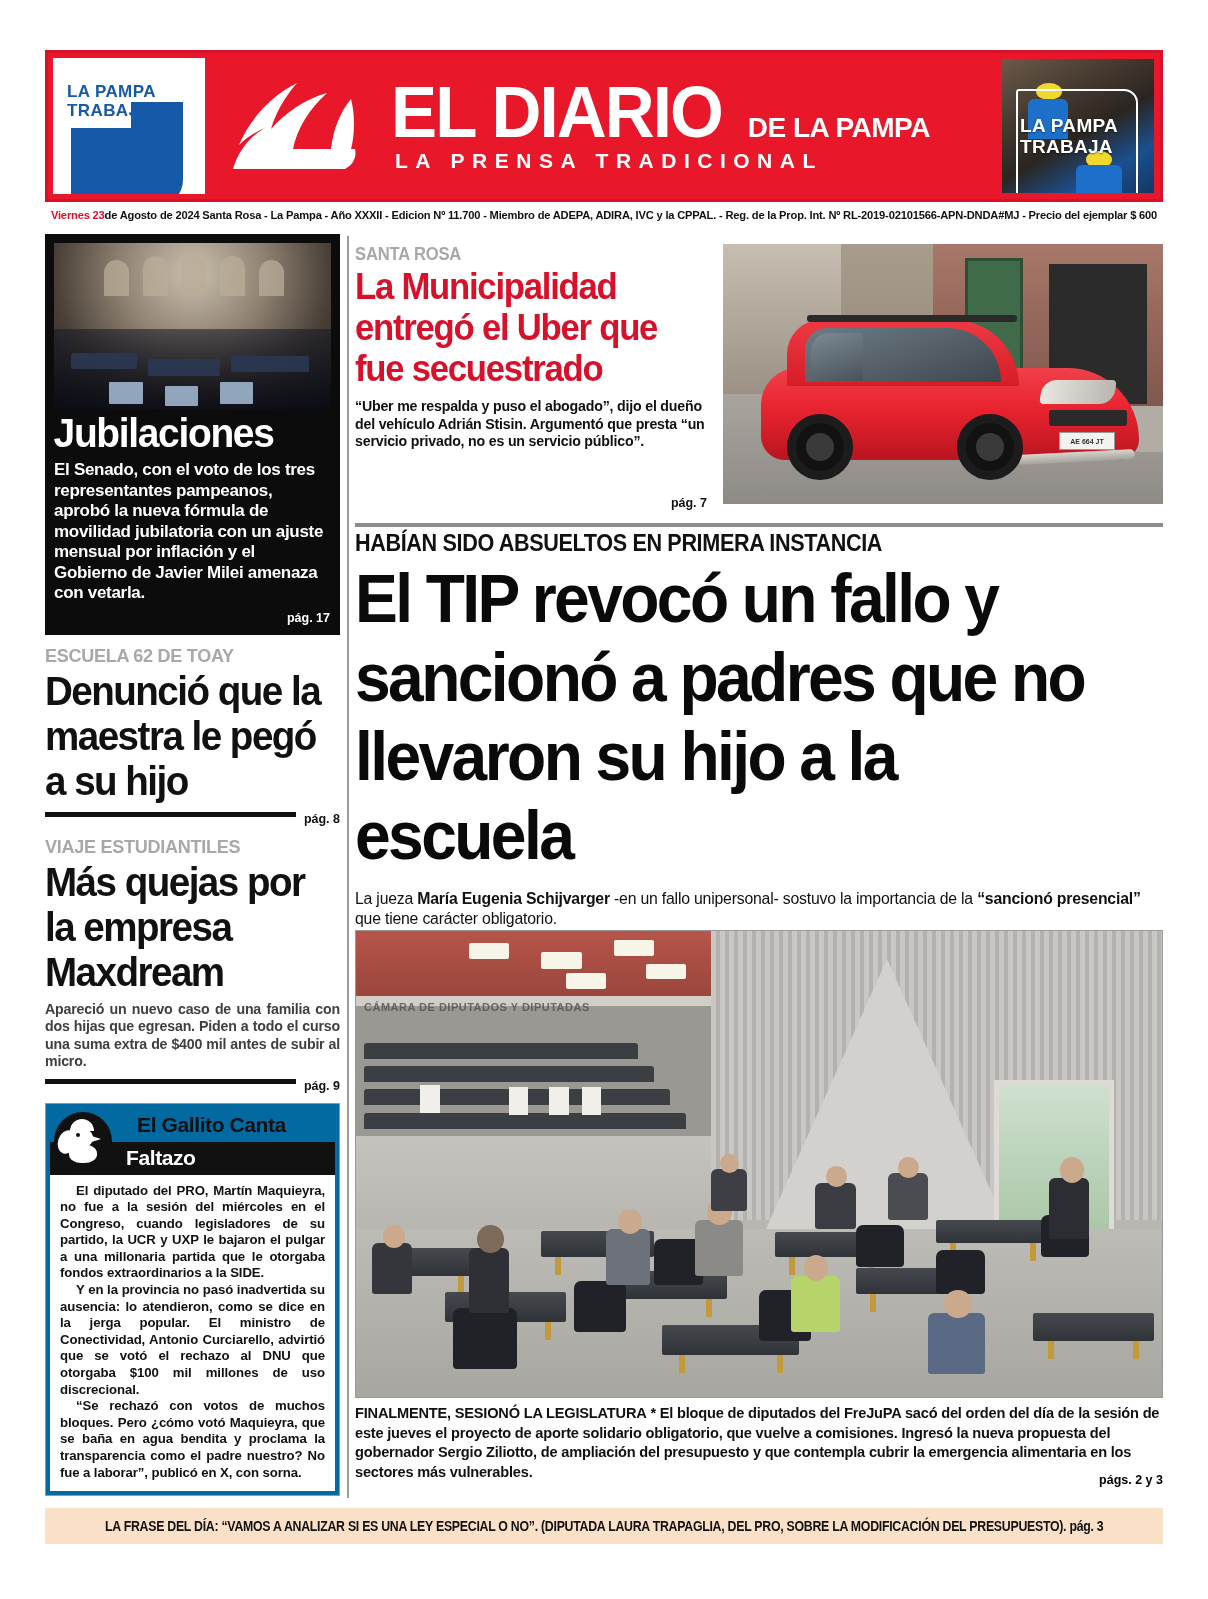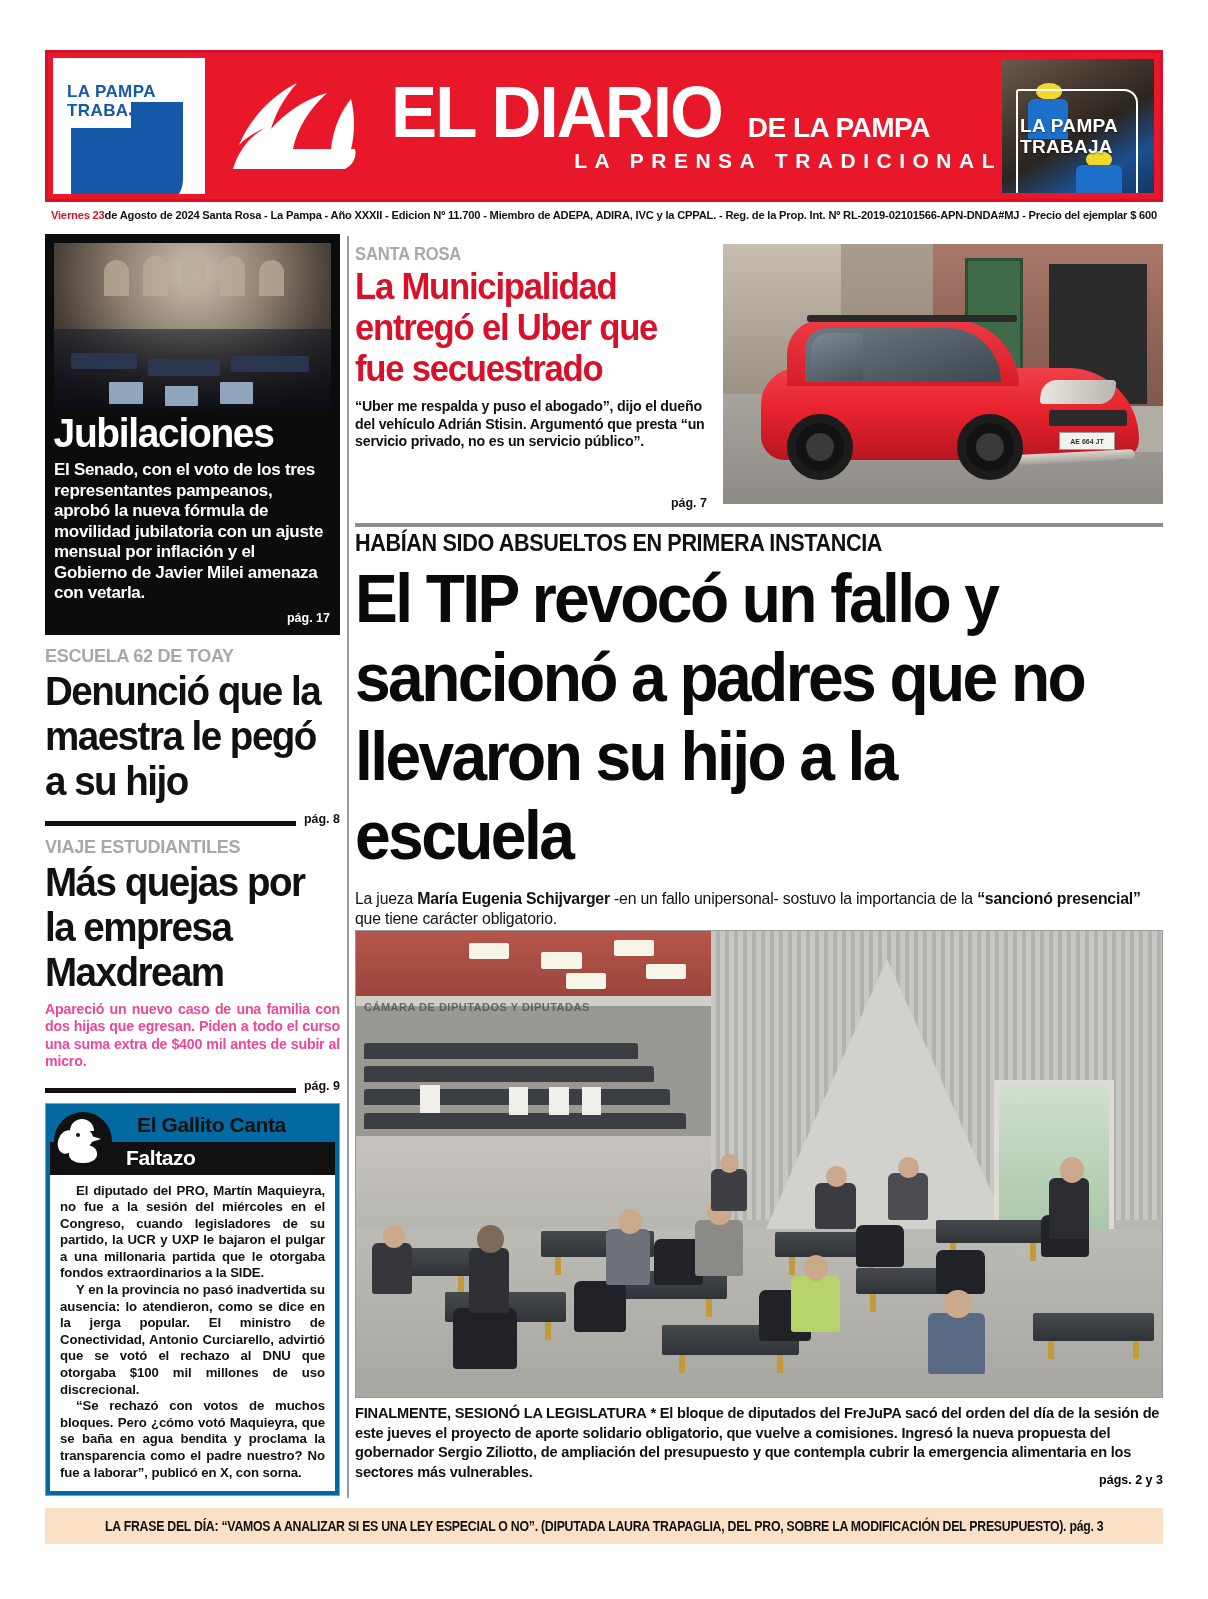--- a/index.html
+++ b/index.html
@@ -64,21 +64,20 @@
     width: 180px;
     position: relative;
   }
   .mh-title-wrap {
     flex: 1;
     position: relative;
     display: flex;
     flex-direction: column;
     justify-content: center;
     padding-left: 6px;
-    text-align: right;
   }
   .mh-title-row { display: flex; align-items: baseline; }
   .mh-title {
     color: #fff;
     font-family: "Liberation Sans", sans-serif;
     font-weight: 900;
     font-size: 72px;
     line-height: 66px;
     letter-spacing: -2px;
     transform: scaleX(0.96);
@@ -224,31 +223,31 @@
     color: #111;
     font-weight: 900;
     font-size: 41px;
     line-height: 45px;
     letter-spacing: -1.6px;
     margin-top: 2px;
     transform: scaleX(0.94);
     transform-origin: left center;
   }
   .rule-row {
-    display: flex; align-items: flex-end; gap: 8px;
+    display: flex; align-items: flex-start; gap: 8px;
     margin-top: 8px;
   }
   .rule-row .bar { flex: 1; height: 5px; background: #111; }
   .rule-row .pg { font-size: 12.5px; font-weight: 700; color:#111; white-space: nowrap; }
 
   .lead-body {
     font-size: 14.2px;
     font-weight: 700;
     line-height: 17.5px;
-    color: #ec4899;
+    color: #404040;
     text-align: justify;
     margin-top: 6px;
     letter-spacing: -0.2px;
   }
 
   
   .gallito {
     margin-top: 10px;
     width: 295px;
     background: #0369a1;

